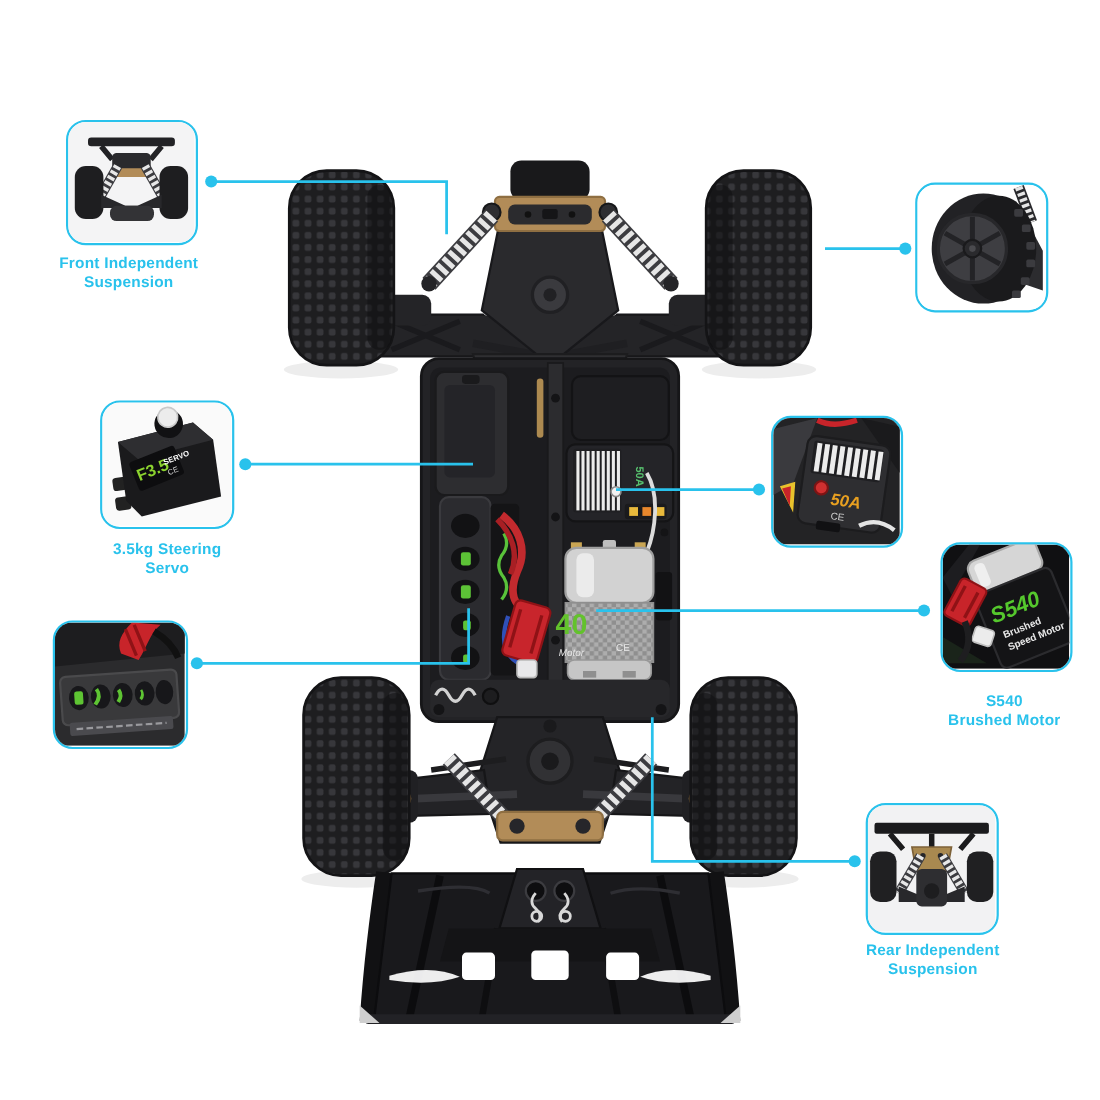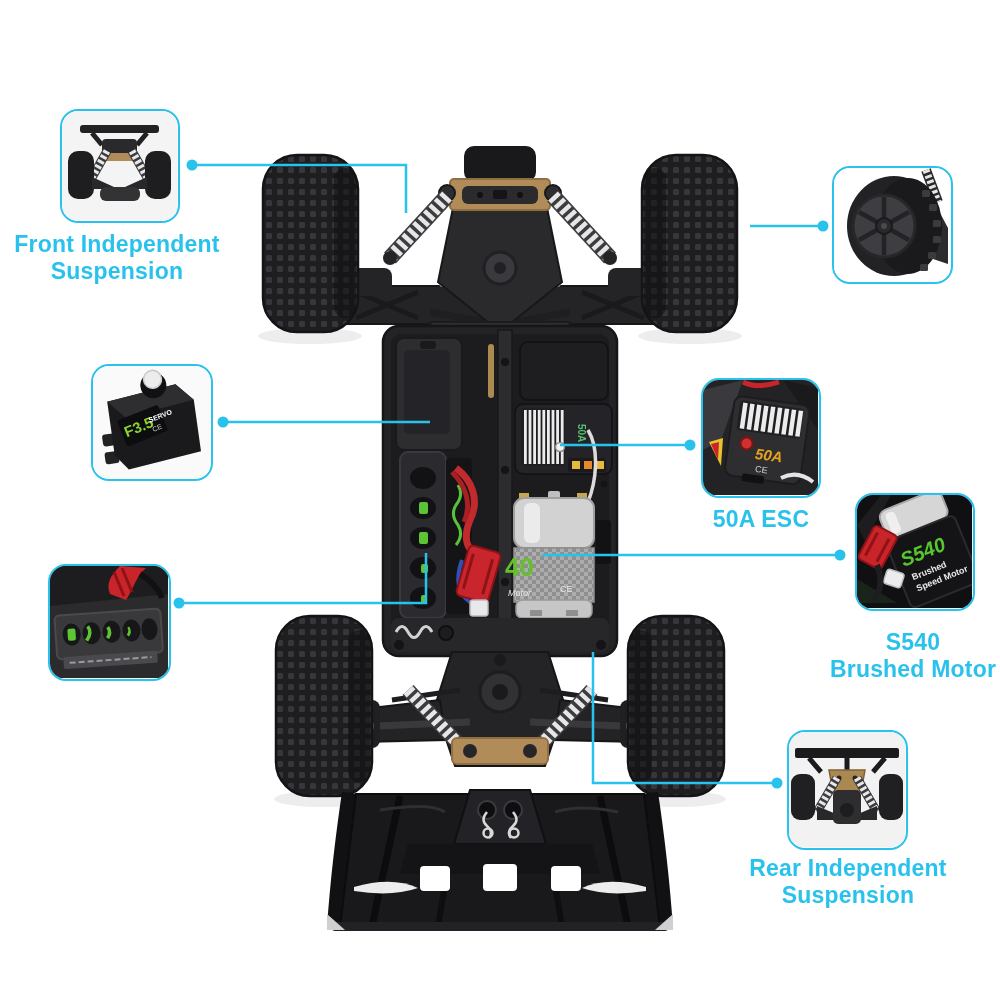--- a/index.html
+++ b/index.html
@@ -7,21 +7,21 @@
     position:relative;width:1000px;height:1000px;background:#ffffff;
     font-family:"Liberation Sans",sans-serif;overflow:hidden;
   }
   #car-art{position:absolute;left:0;top:0;}
   .inset{
     position:absolute;border:2.5px solid #29c2ec;border-radius:18px;
     overflow:hidden;background:#fff;box-sizing:border-box;
   }
   .inset svg{display:block;}
   .callout-label{
-    position:absolute;color:#29c2ec;font-weight:bold;font-size:23px;
+    position:absolute;color:#29c2ec;font-weight:bold;font-size:14px;
     line-height:1.18;text-align:center;white-space:pre-line;
     letter-spacing:.2px;
   }
 </style>
 </head>
 <body>
 
 <div id="canvas">
 
   <svg id="car-art" width="1000" height="1000" viewBox="0 0 1000 1000">
@@ -453,22 +453,23 @@
       <path d="M28,74 L52,84 L64,84 L88,74 L88,88 L28,88 Z" fill="#28282b"></path>
       <rect x="44" y="58" width="28" height="34" rx="5" fill="#2e2e31"></rect>
       <circle cx="58" cy="78" r="7" fill="#1d1d1f"></circle>
     </svg>
   </div>
 
   <div class="callout-label" style="left:7px;top:231px;width:220px">Front Independent
 Suspension</div>
 
 
-
-  <div class="callout-label" style="left:661px;top:506px;width:200px">50A ESC</div>
+  <div class="callout-label" style="left:42px;top:491px;width:220px">3.5kg Steering
+Servo</div>
+
 
   <div class="callout-label" style="left:813px;top:629px;width:200px">S540
 Brushed Motor</div>
 
 
   <div class="callout-label" style="left:728px;top:855px;width:240px">Rear Independent
 Suspension</div>
 
 </div>
 

